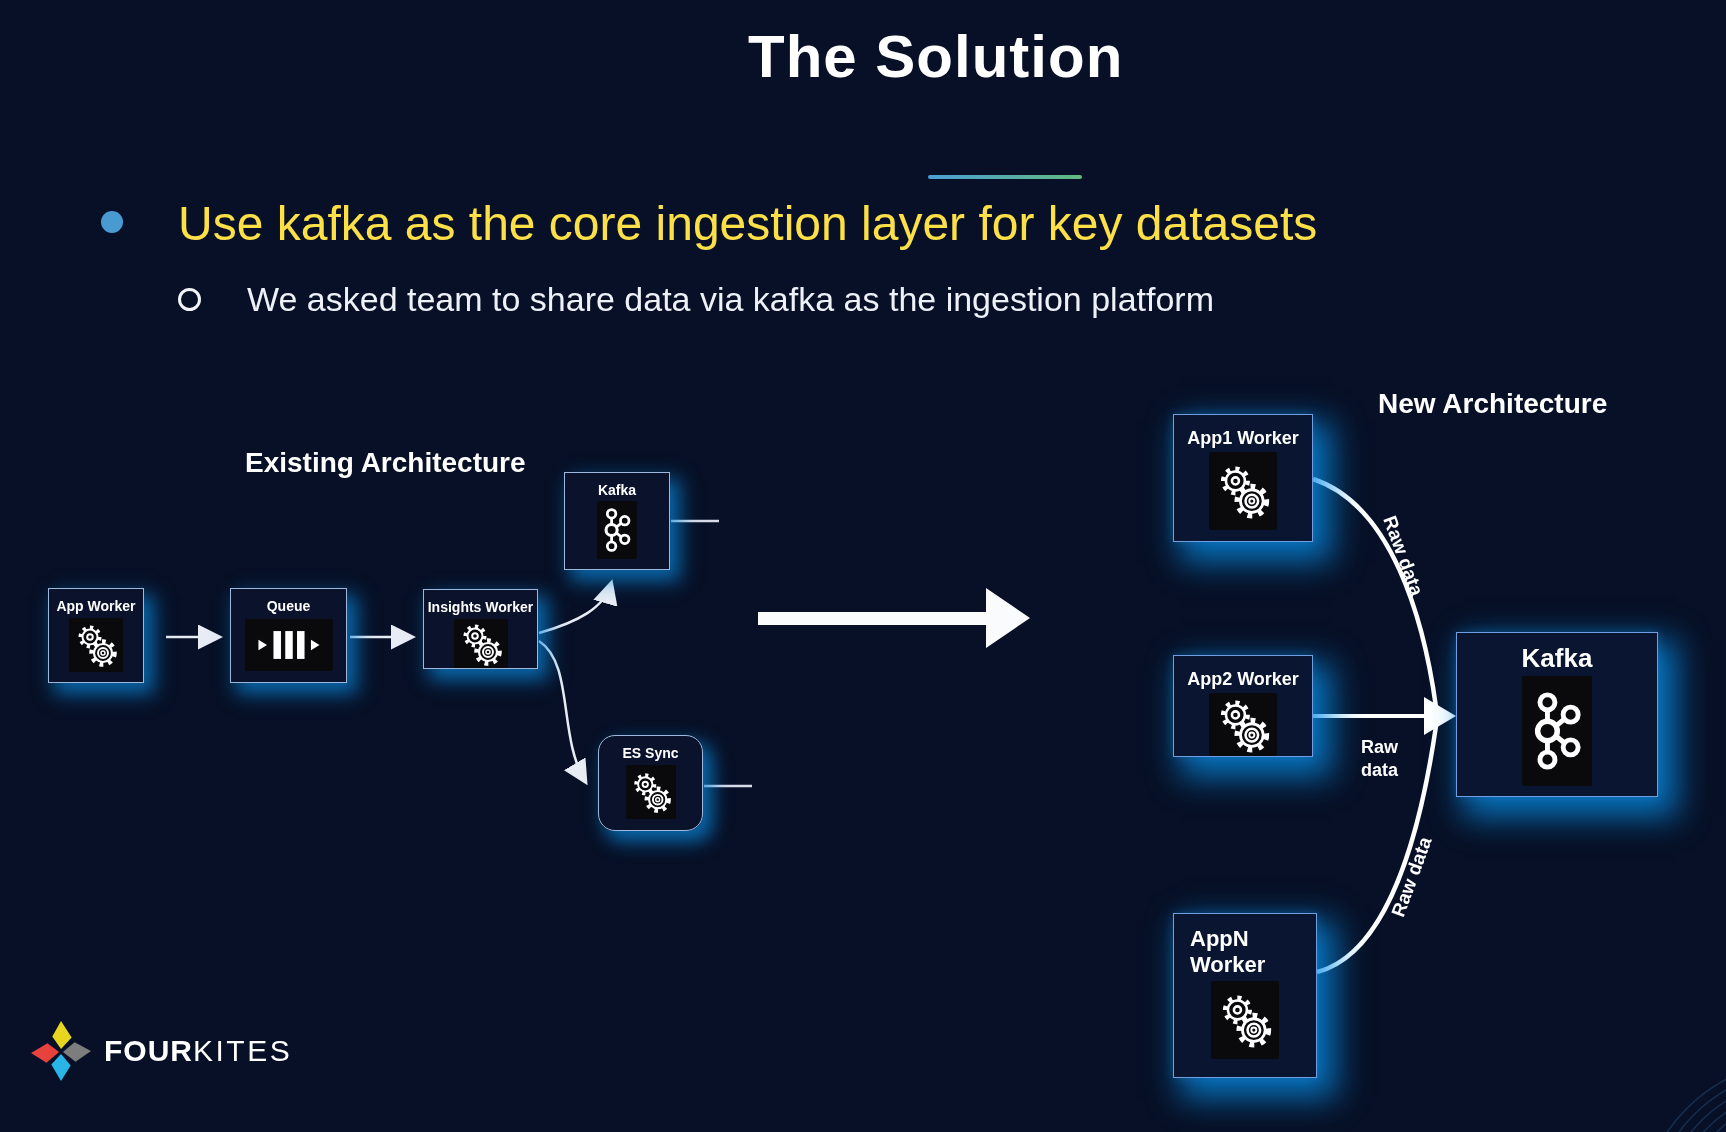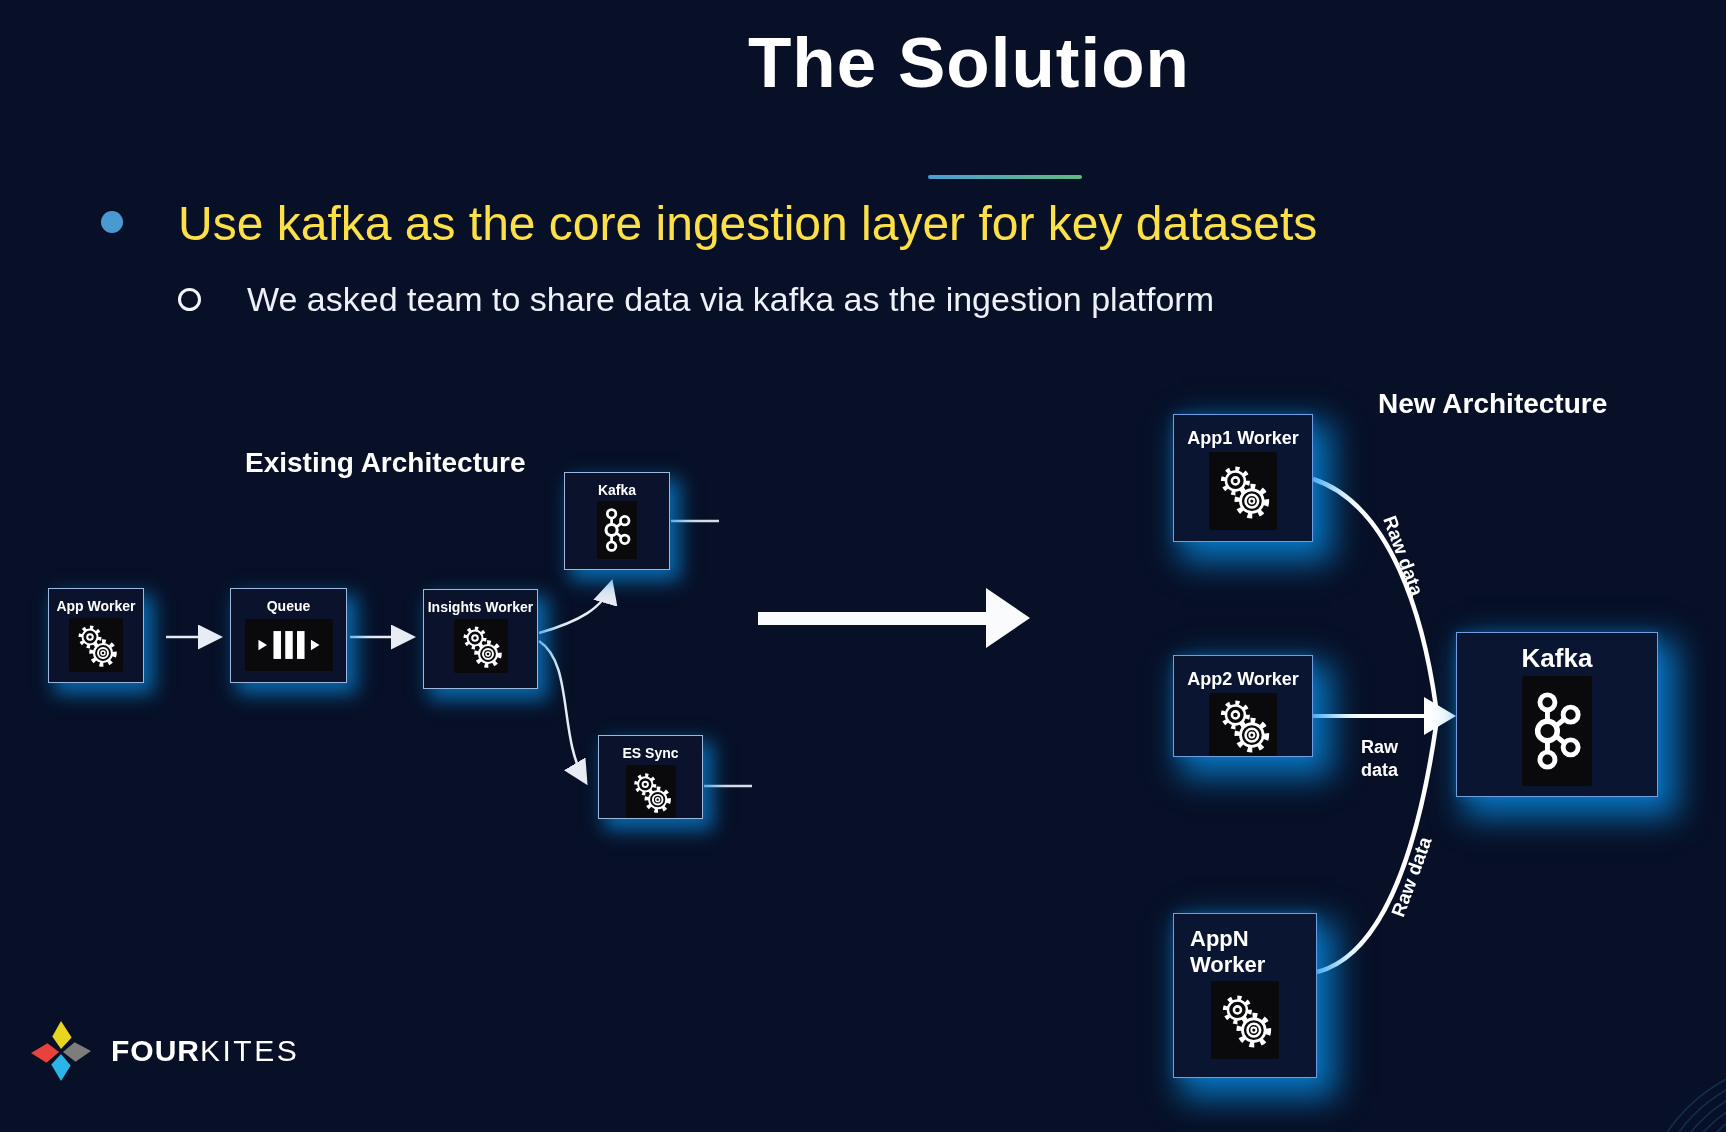--- a/index.html
+++ b/index.html
@@ -4,21 +4,21 @@
 <style>
   html,body{margin:0;padding:0;background:#071026;}
   body{
     width:1726px;height:1132px;position:relative;overflow:hidden;
     font-family:"Liberation Sans", sans-serif;color:#fff;
   }
   .abs{position:absolute;}
 
   
   #slide-title{
-    left:748px;top:22px;font-size:71px;font-weight:bold;letter-spacing:1px;
+    left:748px;top:22px;font-size:60px;font-weight:bold;letter-spacing:1px;
     white-space:nowrap;
   }
   #title-underline{
     left:928px;top:175px;width:154px;height:4px;border-radius:2px;
     background:linear-gradient(90deg,#4a9fd6,#63b97e);
   }
 
   
   #bullet-dot{left:101px;top:211px;width:22px;height:22px;border-radius:50%;background:#4a9ad2;}
   #bullet-main{left:178px;top:196px;font-size:48px;color:#fde047;white-space:nowrap;}
@@ -40,23 +40,23 @@
     border-color:#6f9fe0;background:rgba(13,26,56,.6);
     box-shadow:0 0 10px rgba(30,140,230,.3), 13px 14px 30px 6px rgba(8,145,235,.75);
   }
   .nlabel{font-weight:bold;color:#fff;white-space:nowrap;}
   .small .nlabel{font-size:14px;margin-top:9px;}
   .tile{background:#0a0a0d;display:flex;align-items:center;justify-content:center;border-radius:2px;}
   .small .tile{width:54px;height:54px;margin-top:4px;}
 
   #node-app-worker{left:48px;top:588px;width:96px;height:95px;}
   #node-queue{left:230px;top:588px;width:117px;height:95px;}
-  #node-insights{left:423px;top:589px;width:115px;height:100px;}
+  #node-insights{left:423px;top:589px;width:115px;height:80px;}
   #node-kafka-small{left:564px;top:472px;width:106px;height:98px;}
-  #node-es-sync{left:598px;top:735px;width:105px;height:84px;}
+  #node-es-sync{left:598px;top:735px;width:105px;height:96px;border-radius:17px;}
   #node-kafka-small .tile{width:40px;height:58px;margin-top:3px;}
   #node-es-sync .tile{width:50px;height:54px;}
   #node-queue .tile{width:88px;height:52px;margin-top:5px;}
 
   #node-app1{left:1173px;top:414px;width:140px;height:128px;}
   #node-app2{left:1173px;top:655px;width:140px;height:102px;}
   #node-appn{left:1173px;top:913px;width:144px;height:165px;}
   #node-kafka-big{left:1456px;top:632px;width:202px;height:165px;}
   .newarch .nlabel{font-size:18px;margin-top:13px;}
   .newarch .tile{width:68px;height:78px;margin-top:3px;}
@@ -68,21 +68,21 @@
   .rawlabel{position:absolute;font-weight:bold;font-size:19px;white-space:nowrap;}
   #raw-top{left:1403px;top:556px;transform:translate(-50%,-50%) rotate(70deg);}
   #raw-bottom{left:1412px;top:877px;transform:translate(-50%,-50%) rotate(-70deg);}
   #raw-mid{left:1361px;top:736px;width:46px;white-space:normal;line-height:1.25;font-size:18px;}
 
   
   #connectors{left:0;top:0;pointer-events:none;}
 
   
   #fourkites-logo{left:30px;top:1020px;display:flex;align-items:center;}
-  #fourkites-wordmark{margin-left:19px;font-size:30px;letter-spacing:1px;white-space:nowrap;}
+  #fourkites-wordmark{margin-left:12px;font-size:30px;letter-spacing:1px;white-space:nowrap;}
   #fourkites-wordmark .fk-bold{font-weight:bold;}
   #fourkites-wordmark .fk-light{font-weight:normal;letter-spacing:2.5px;}
 </style>
 </head>
 <body>
 
 <svg width="0" height="0" style="position:absolute" aria-hidden="true">
   <defs>
     <g id="gears" stroke="#fff" fill="none">
       <circle cx="17" cy="15" r="9.5" stroke-width="4" stroke-dasharray="3.2 4.2"></circle>

